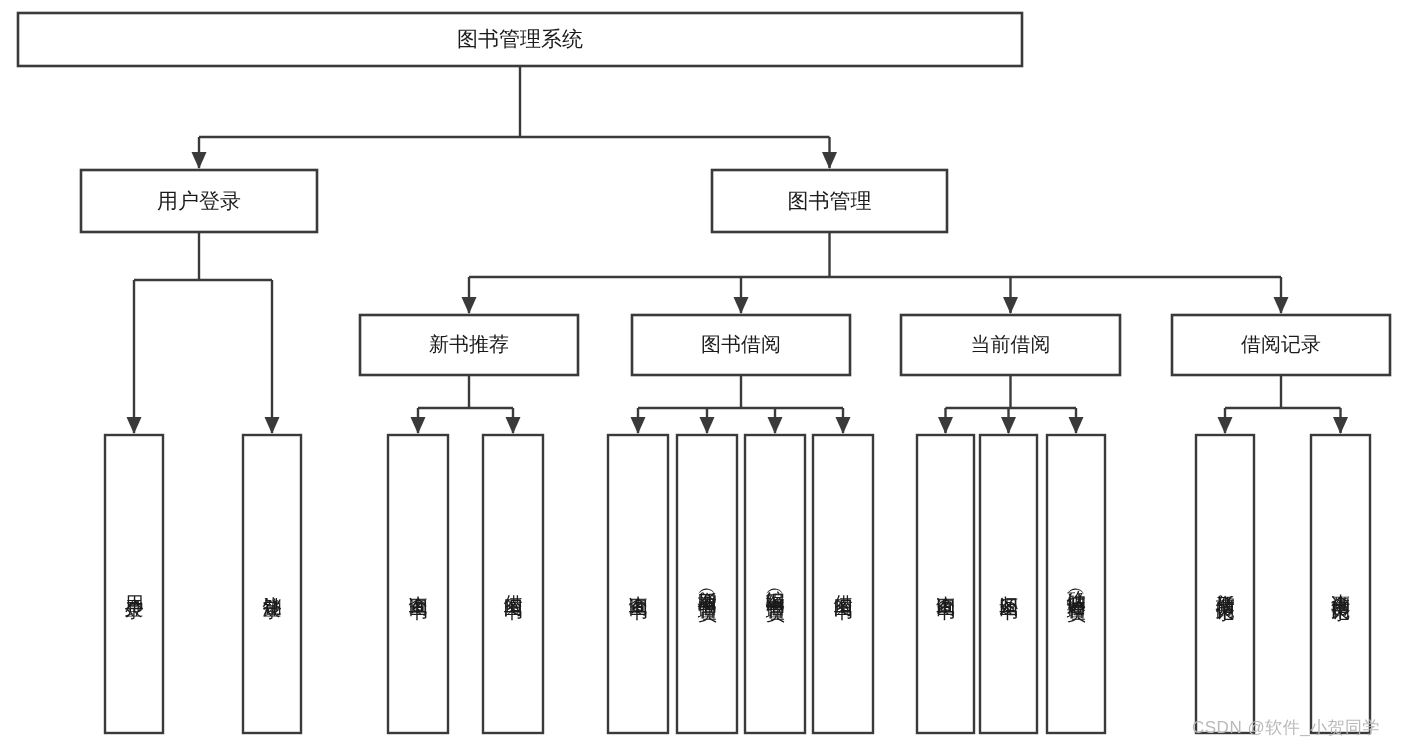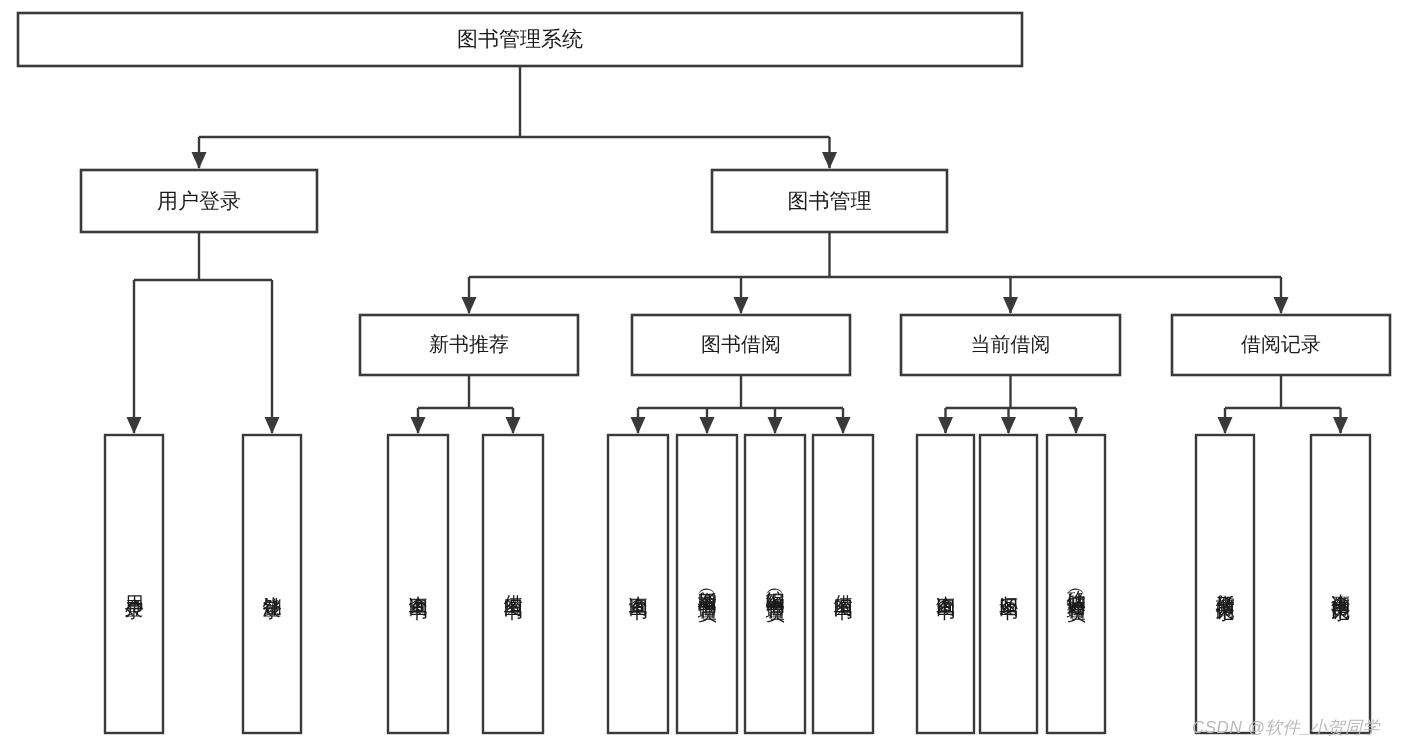--- a/index.html
+++ b/index.html
@@ -75,21 +75,20 @@
     color: #1b1b1b;
     white-space: nowrap;
   }
   .watermark {
     position: absolute;
     font-family: "Liberation Sans", "DejaVu Sans", sans-serif;
     font-size: 17px;
     color: #b9b9b9;
     white-space: nowrap;
     letter-spacing: 0.5px;
-    font-style: italic;
   }
 </style>
 </head>
 <body>
 
 <div id="diagram-root">
 
   <svg class="diagram-canvas" viewBox="0 0 1405 747">
     <g id="connectors-layer">
         <line x1="520" y1="66" x2="520" y2="137" class="connector"></line>

